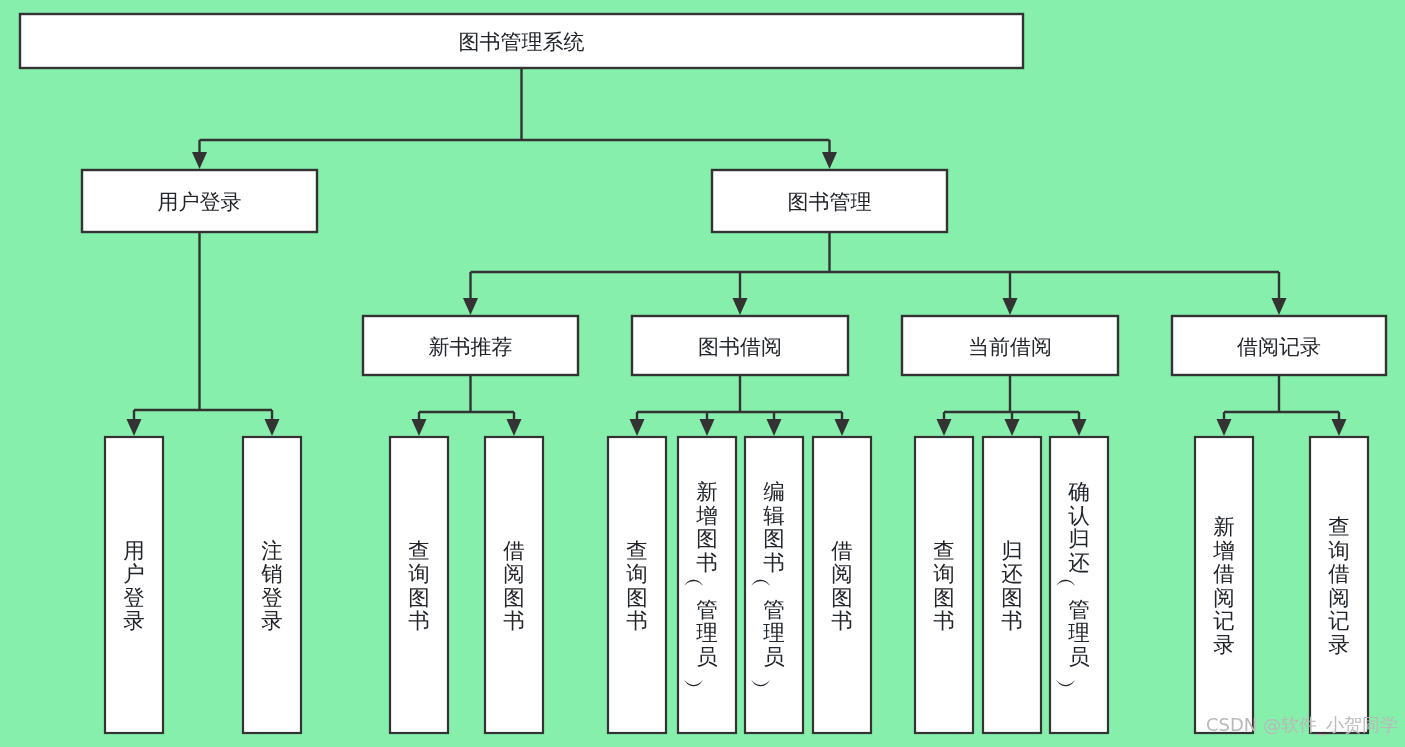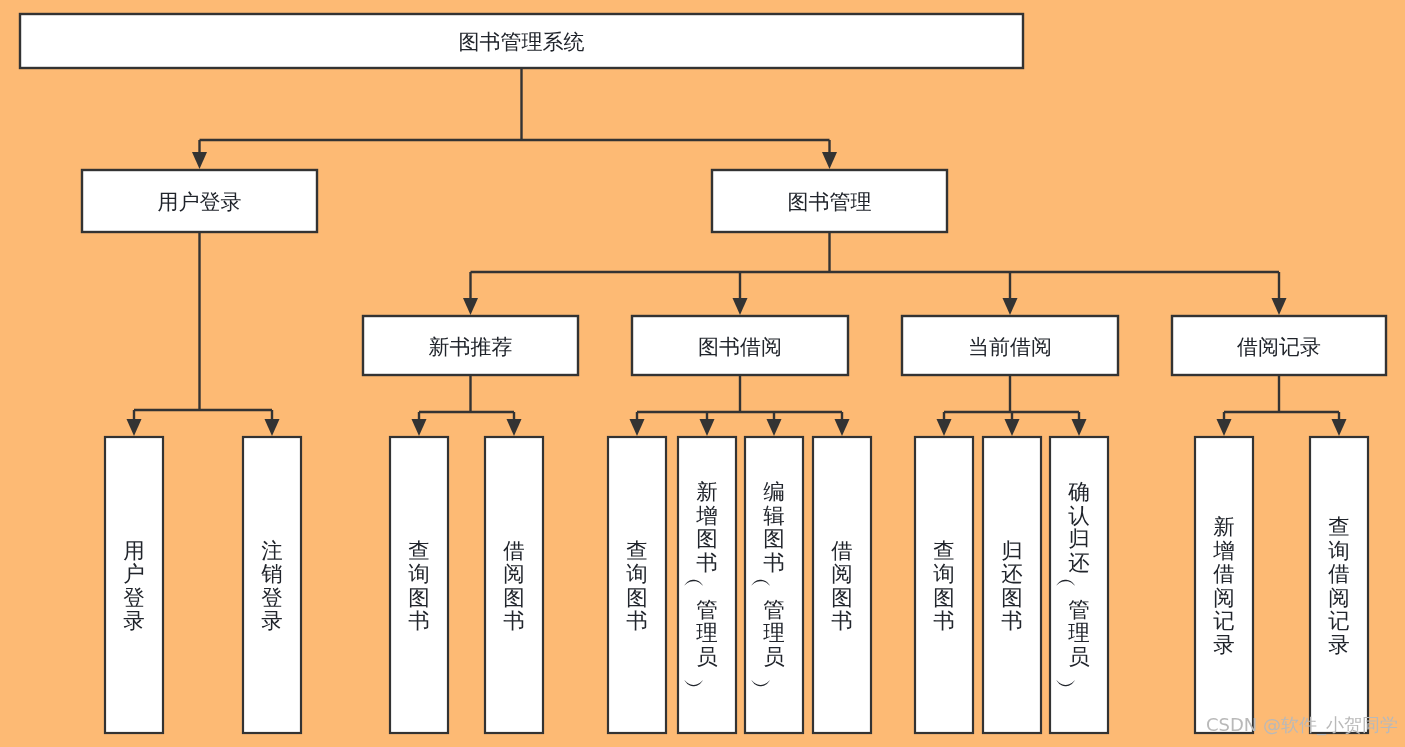--- a/index.html
+++ b/index.html
@@ -7,21 +7,21 @@
     padding: 0;
     background: #ffffff;
   }
   body {
     font-family: "DejaVu Sans", "Liberation Sans", sans-serif;
   }
   #diagram-root {
     position: relative;
     width: 1405px;
     height: 747px;
-    background: #fdba74;
+    background: #86efac;
     overflow: hidden;
   }
   svg.flow {
     position: absolute;
     top: 0;
     left: 0;
     width: 1405px;
     height: 747px;
   }
   .node-box {

